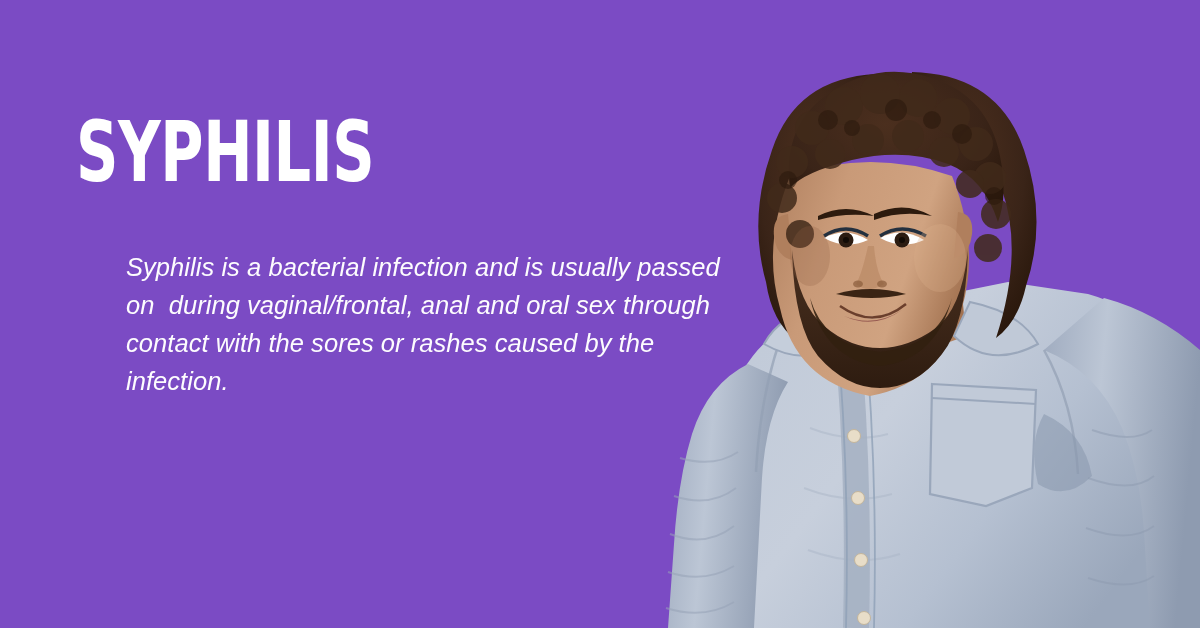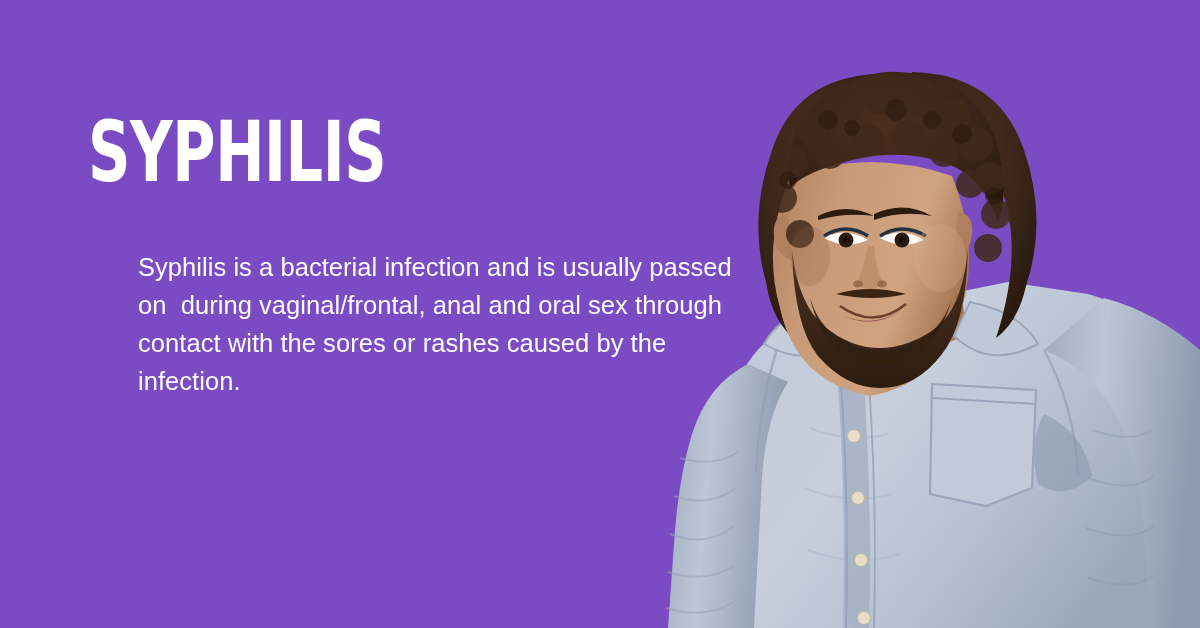--- a/index.html
+++ b/index.html
@@ -14,21 +14,21 @@
   #banner {
     position:relative;
     width:1200px; height:628px;
     background:#7b4bc4;
     overflow:hidden;
   }
 
   
   #text-col {
     position:absolute;
-    left:88px; top:0;
+    left:76px; top:0;
     width:660px; height:593px;
     z-index:5;
   }
 
   #title {
     position:absolute;
     left:0; top:116px;
     font-family:"DejaVu Sans Condensed","Liberation Sans Narrow","Liberation Sans", sans-serif;
     font-size:84px;
     font-weight:900;
@@ -43,20 +43,21 @@
   #desc {
     position:absolute;
     left:50px; top:248px;
     width:600px;
     font-size:25.5px;
     font-weight:400;
     line-height:38px;
     color:#fdfcfe;
     letter-spacing:0.05px;
     white-space:pre-wrap;
+    font-style:italic;
   }
 
   
   #person {
     position:absolute;
     right:0; bottom:0;
     width:560px; height:570px;
     z-index:3;
   }
   #person svg { display:block; width:100%; height:100%; }

